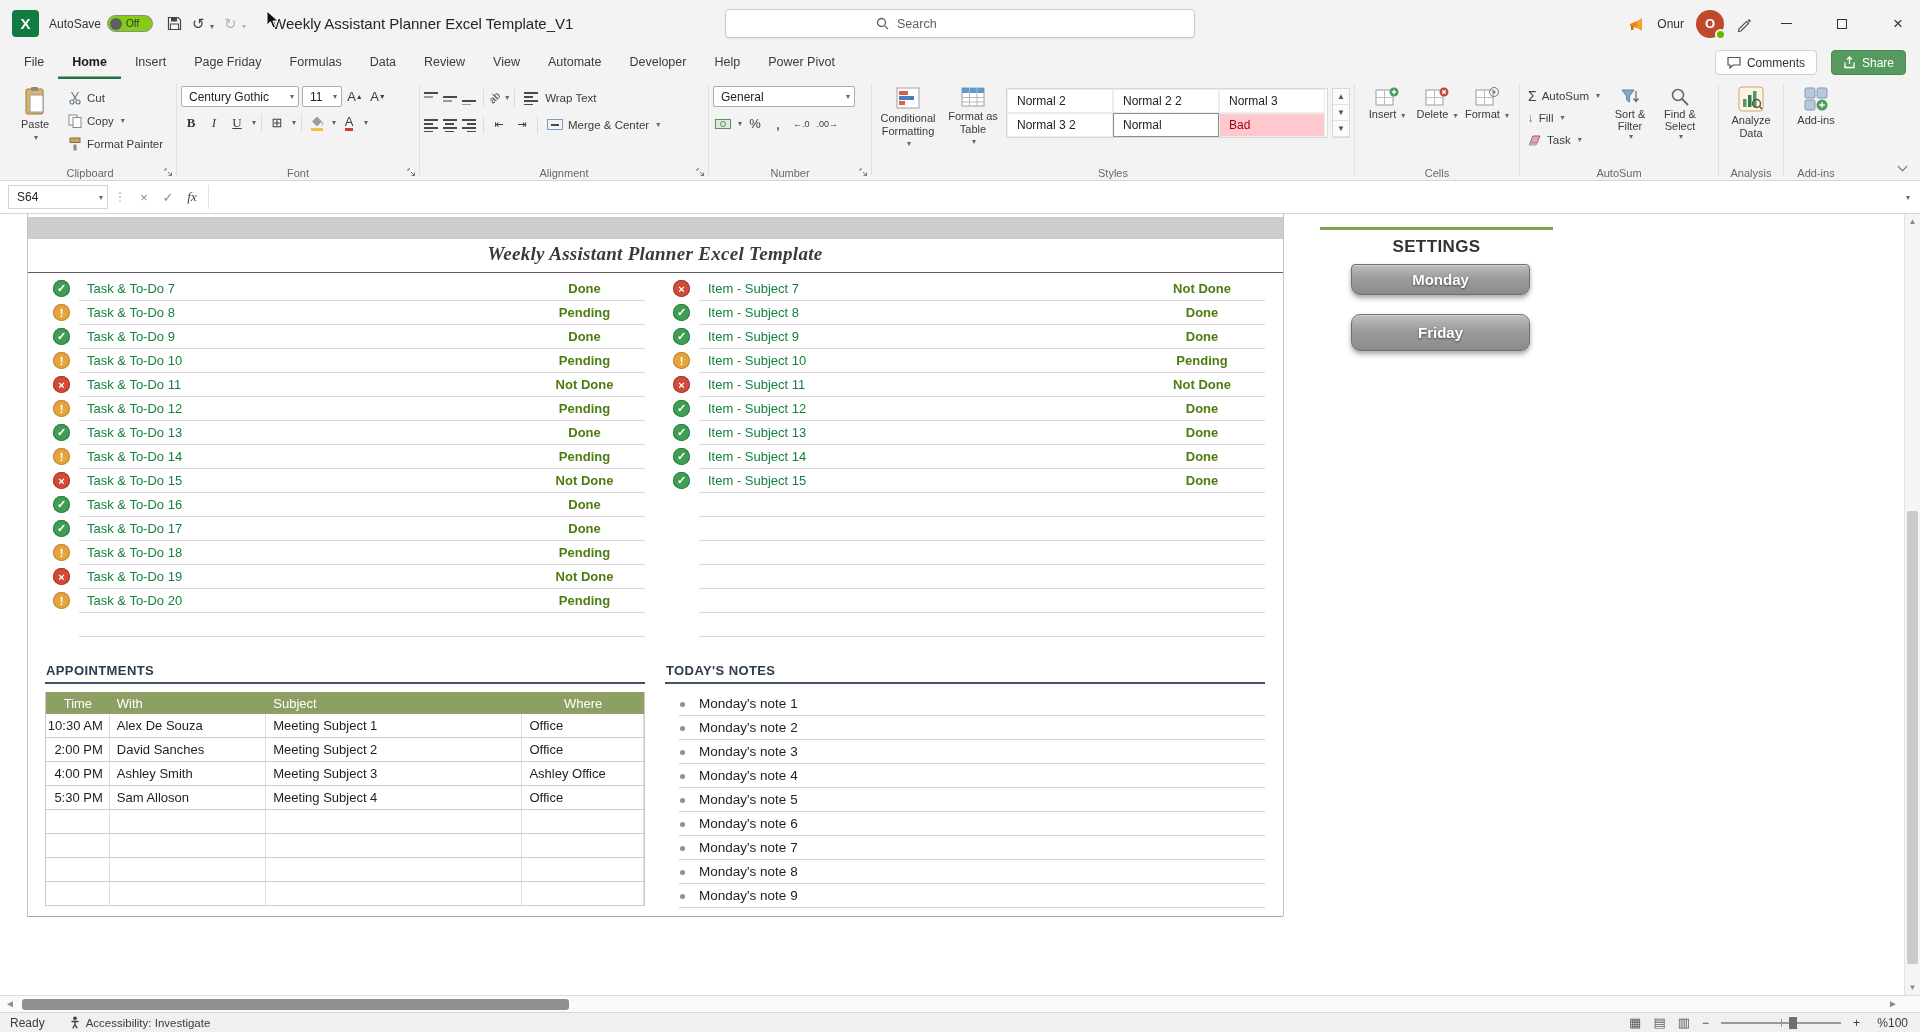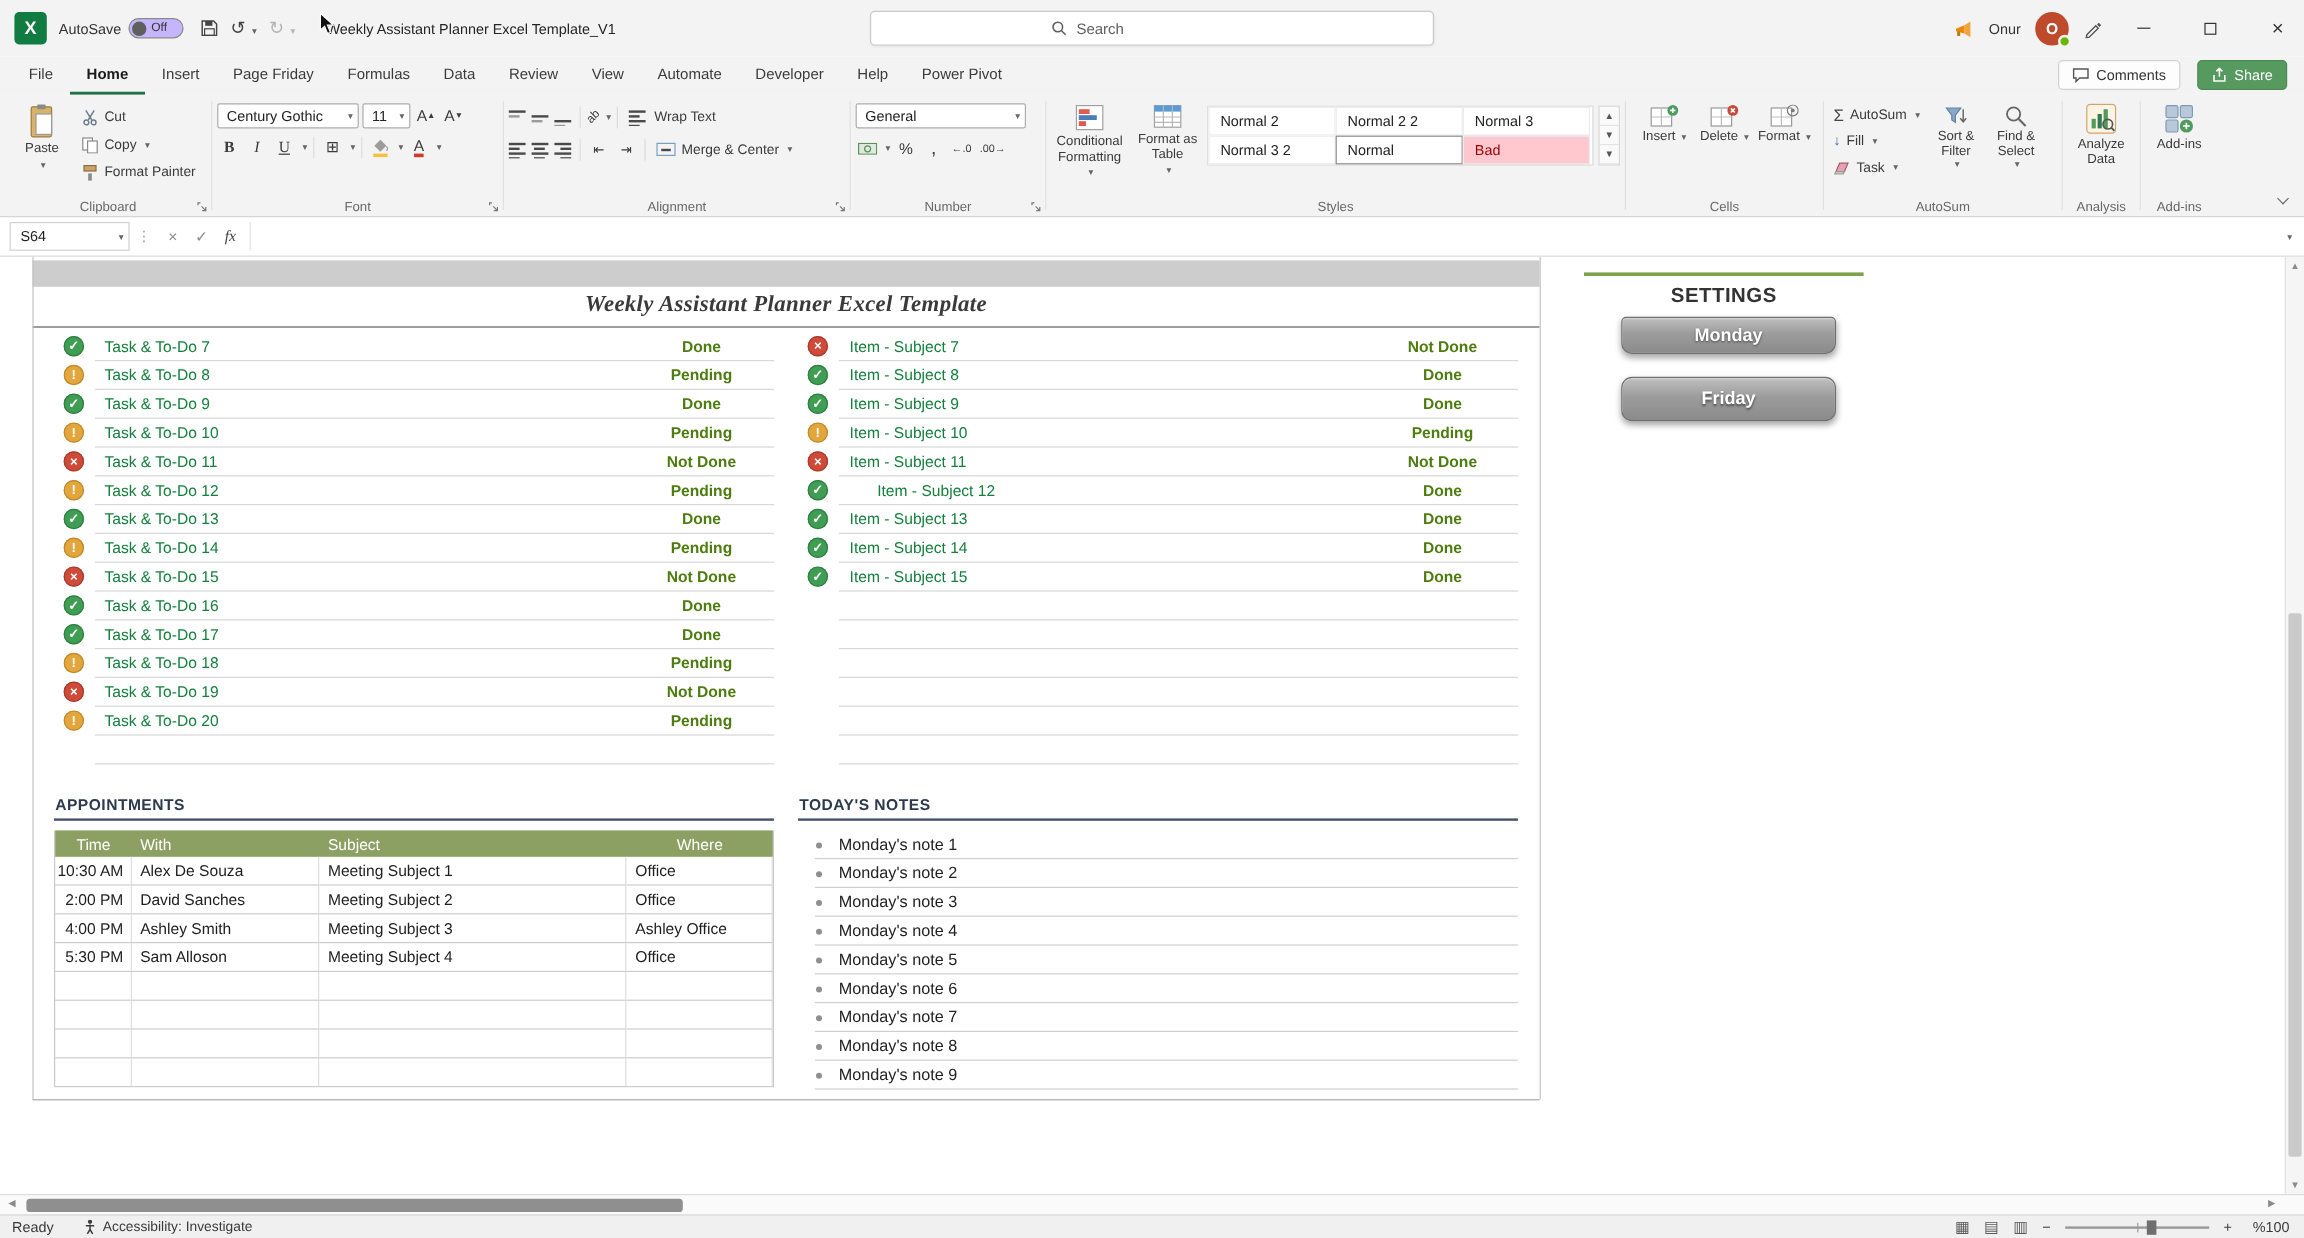--- a/index.html
+++ b/index.html
@@ -5,28 +5,28 @@
   html,body{margin:0;padding:0;width:1920px;height:1032px;overflow:hidden;
     font-family:"Liberation Sans",sans-serif;background:#fff;-webkit-font-smoothing:antialiased;}
   *{box-sizing:border-box;}
   .dd{font-size:8px;color:#666;margin-left:2px;}
   .tiny{font-size:7px;}
   
   .titlebar{height:47px;background:#f3f3f3;display:flex;align-items:center;position:relative;}
   .xl-logo{width:27px;height:27px;background:#107c41;border-radius:4px;color:#fff;font-weight:bold;
     font-size:15px;display:flex;align-items:center;justify-content:center;margin:0 10px 0 12px;}
   .autosave{display:flex;align-items:center;gap:6px;font-size:12px;color:#333;}
-  .toggle{width:46px;height:17px;border:1px solid #8a8a8a;border-radius:9px;background:#c4b5fd;
+  .toggle{width:46px;height:17px;border:1px solid #8a8a8a;border-radius:9px;background:#84cc16;
     display:flex;align-items:center;padding:0 5px 0 2px;gap:4px;}
   .knob{width:12px;height:12px;border-radius:50%;background:#5f5f5f;}
   .toggle span{font-size:10px;color:#333;}
   .qat{display:flex;align-items:center;gap:10px;margin-left:14px;color:#444;}
   .qat .ic{font-size:15px;}
   .disabled{color:#b5b5b5 !important;}
-  .doc-title{font-size:12px;color:#252525;margin-left:26px;white-space:nowrap;}
+  .doc-title{font-size:15px;color:#252525;margin-left:26px;white-space:nowrap;}
   .searchbox{position:absolute;left:50%;transform:translateX(-50%);top:9px;width:470px;height:29px;
     background:#fff;border:1px solid #c9c9c9;border-radius:4px;display:flex;align-items:center;
     padding-left:150px;gap:8px;font-size:12.5px;color:#5f5f5f;box-shadow:0 1px 2px rgba(0,0,0,.06);}
   .tb-right{margin-left:auto;display:flex;align-items:center;gap:12px;padding-right:0;}
   .uname{font-size:12px;color:#333;}
   .avatar{width:28px;height:28px;border-radius:50%;background:#bf4a2b;color:#fff;font-size:13px;
     font-weight:bold;display:flex;align-items:center;justify-content:center;position:relative;}
   .presence{position:absolute;right:-2px;bottom:-2px;width:11px;height:11px;border-radius:50%;
     background:#6bb700;border:2px solid #f3f3f3;}
   .winbtn{width:44px;height:47px;display:flex;align-items:center;justify-content:center;color:#333;}
@@ -698,21 +698,21 @@
         <span class="chk-line"></span>
       </div>
       <div class="chk-row">
         <span class="st notdone" style="left: 8px;">×</span>
         <span class="chk-label" style="left: 43px;">Item - Subject 11</span>
         <span class="chk-status" style="left: 474px; width: 126px;">Not Done</span>
         <span class="chk-line"></span>
       </div>
       <div class="chk-row">
         <span class="st done" style="left: 8px;">✓</span>
-        <span class="chk-label" style="left: 43px; margin-left: 23px;">Item - Subject 12</span>
+        <span class="chk-label" style="left: 43px;">Item - Subject 12</span>
         <span class="chk-status" style="left: 474px; width: 126px;">Done</span>
         <span class="chk-line"></span>
       </div>
       <div class="chk-row">
         <span class="st done" style="left: 8px;">✓</span>
         <span class="chk-label" style="left: 43px;">Item - Subject 13</span>
         <span class="chk-status" style="left: 474px; width: 126px;">Done</span>
         <span class="chk-line"></span>
       </div>
       <div class="chk-row">

